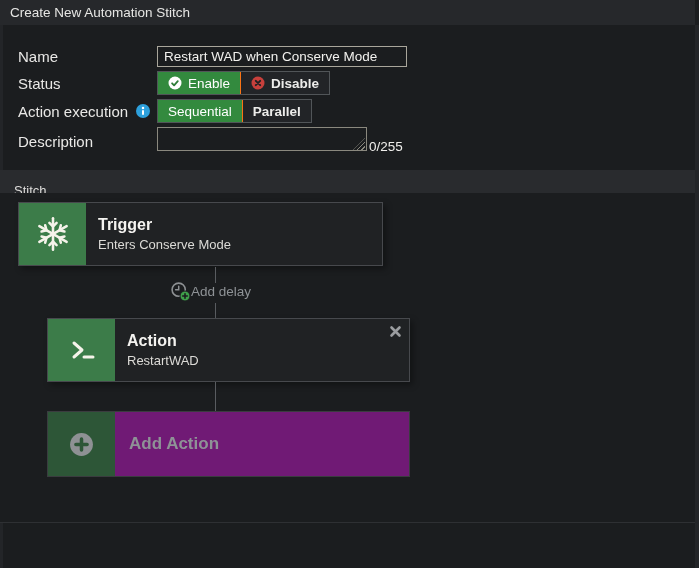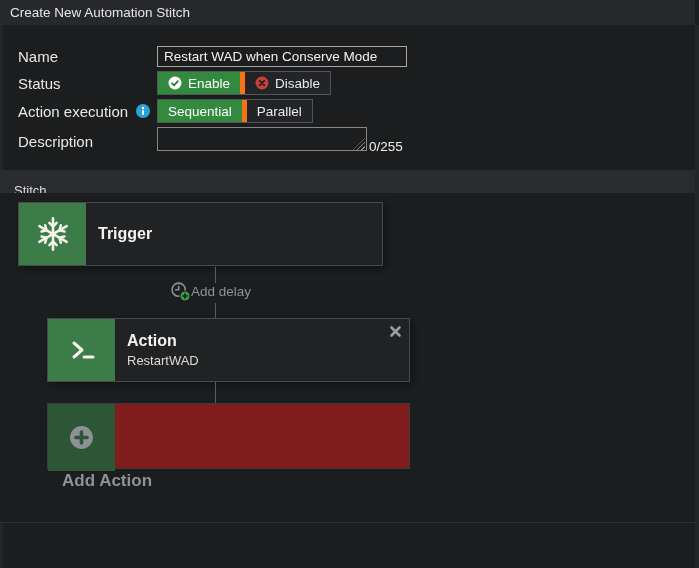--- a/index.html
+++ b/index.html
@@ -25,21 +25,21 @@
   .form-label{ width:139px; font-size:15px; color:#e9e8e6; display:flex; align-items:center; gap:8px; }
   .name-input{
     width:250px; height:21px; background:#1b1d1f; border:1px solid #a9a69b;
     color:#f2f1ee; font-size:13.5px; padding:0 6px; font-family:inherit; outline:none;
   }
   .seg-group{ display:inline-flex; border:1px solid #515558; }
   .seg{
     display:inline-flex; align-items:center; gap:6px; height:22px;
     padding:0 10px; font-size:13.5px; background:#222427; color:#ececea; cursor:pointer;
   }
-  .seg + .seg{ border-left:5px solid #f97316; }
+  .seg + .seg{ border-left:1px solid #f97316;font-weight:bold; }
   .seg.selected{ background:#338a3e; color:#ffffff; }
   .desc-wrap{ position:relative; display:inline-block; }
   .desc-area{
     width:210px; height:24px; background:#1b1d1f; border:1px solid #8a887e;
     resize:none; outline:none; color:#f2f1ee; font-family:inherit; font-size:13px;
   }
   .resize-grip{
     position:absolute; right:2px; bottom:5px; width:12px; height:12px;
     background:repeating-linear-gradient(135deg, transparent 0 2px, #8a887e 2px 3px);
     clip-path:polygon(100% 0, 100% 100%, 0 100%);
@@ -66,22 +66,22 @@
     width:67px; flex:0 0 67px; display:flex; align-items:center; justify-content:center;
   }
   .icon-green{ background:#3c7c49; }
   .icon-green-muted{ background:#2d5637; }
   .card .card-text{ display:flex; flex-direction:column; justify-content:center; padding-left:12px; gap:3px; }
   .card-title{ font-size:16px; font-weight:bold; color:#f4f3f0; }
   .card-sub{ font-size:13px; color:#dcdbd7; }
   .card-trigger{ left:18px; top:9px;  width:365px; height:64px; }
   .card-action { left:47px; top:125px; width:363px; height:64px; }
   .card-addaction{
-    left:47px; top:210px; width:363px; height:66px;
-    background:#7f1d1d; border-color:#3a3c3f; box-shadow:none;flex-direction:column;
+    left:47px; top:218px; width:363px; height:66px;
+    background:#701a75; border-color:#3a3c3f; box-shadow:none;
   }
   .card-addaction .card-text{ padding-left:14px; }
   .addaction-label{ font-size:17px; font-weight:bold; color:#8e9296; }
   .close-x{ position:absolute; top:6px; right:7px; width:13px; height:13px; cursor:pointer; }
 
   .connector{ position:absolute; left:215px; width:1px; background:#595c60; }
   .conn-1{ top:74px; height:16px; }
   .conn-2{ top:110px; height:15px; }
   .conn-3{ top:189px; height:29px; }
 
@@ -190,20 +190,21 @@
             <g transform="rotate(120 12 12)">
               <line x1="12" y1="1.5" x2="12" y2="22.5"></line>
               <path d="M9.6 4.6L12 7l2.4-2.4"></path>
               <path d="M9.6 19.4L12 17l2.4 2.4"></path>
             </g>
           </g>
         </svg>
       </div>
       <div class="card-text">
         <span class="card-title">Trigger</span>
+        <span class="card-sub">Enters Conserve Mode</span>
       </div>
     </div>
 
     <div class="connector conn-1"></div>
 
     <div class="add-delay">
       <svg width="21" height="21" viewBox="0 0 21 21">
         <circle cx="8.7" cy="8.7" r="6.6" stroke="#8d9093" stroke-width="1.6" fill="none"></circle>
         <path d="M8.7 5.2v3.5H5.6" stroke="#8d9093" stroke-width="1.5" fill="none" stroke-linecap="round"></path>
         <circle cx="15" cy="15" r="5" fill="#3fa14a" stroke="#1b1d1f" stroke-width="1"></circle>

